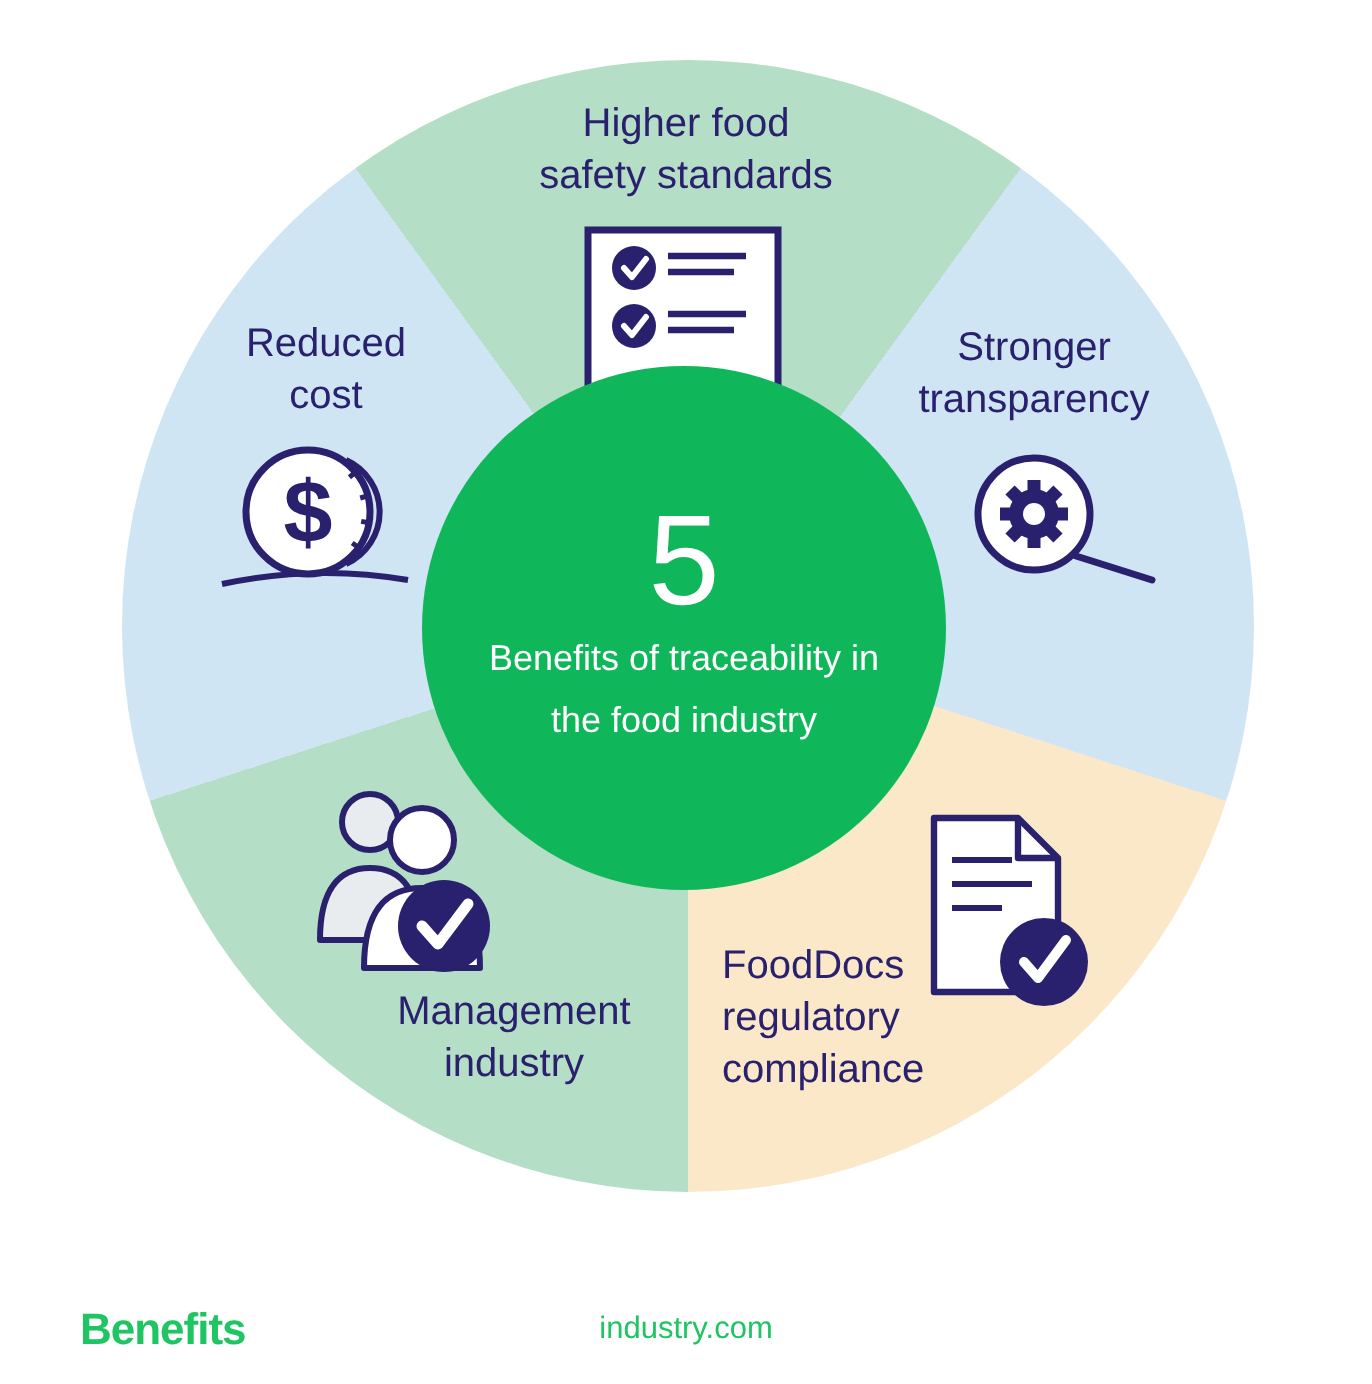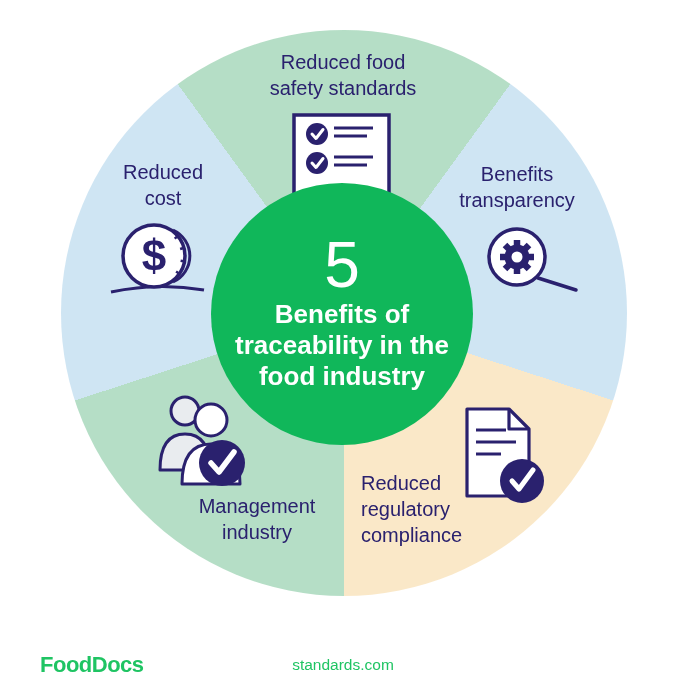--- a/index.html
+++ b/index.html
@@ -19,21 +19,21 @@
       #cfe5f3 288deg 360deg);  
   }
   
   .center-circle{
     position:absolute;left:211px;top:183px;width:262px;height:262px;
     border-radius:50%;background:#10b75a;color:#ffffff;
     display:flex;flex-direction:column;align-items:center;justify-content:center;
     text-align:center;z-index:5;
   }
   .center-number{font-size:64px;line-height:68px;font-weight:400;margin-top:-6px;}
-  .center-title{font-size:26px;line-height:31px;font-weight:700;width:224px;}
+  .center-title{font-size:18px;line-height:31px;font-weight:400;width:224px;}
   
   .seg-label{
     position:absolute;color:#2a216e;font-size:20px;line-height:26px;
     font-weight:500;text-align:center;z-index:3;
   }
   .lbl-top{left:263px;top:49px;width:160px;}
   .lbl-right{left:447px;top:161px;width:140px;}
   .lbl-left{left:108px;top:159px;width:110px;}
   .lbl-bottom-left{left:187px;top:493px;width:140px;}
   .lbl-bottom-right{left:361px;top:470px;width:125px;text-align:left;}
@@ -57,23 +57,23 @@
   .tagline{
     position:absolute;right:27px;top:16px;color:#1fc463;font-size:15.5px;
     font-weight:500;
   }
 </style>
 </head>
 <body>
 
 <div class="wheel"></div>
 
-<div class="seg-label lbl-top">Reduced food safety standards</div>
-<div class="seg-label lbl-right">Benefits transparency</div>
-<div class="seg-label lbl-bottom-right">Reduced regulatory compliance</div>
+<div class="seg-label lbl-top">Higher food safety standards</div>
+<div class="seg-label lbl-right">Stronger transparency</div>
+<div class="seg-label lbl-bottom-right">FoodDocs regulatory compliance</div>
 <div class="seg-label lbl-bottom-left">Management industry</div>
 <div class="seg-label lbl-left">Reduced cost</div>
 
 <svg class="icon ic-checklist" width="108" height="94" viewBox="0 0 108 94">
   <rect x="6" y="5" width="95" height="100" fill="#ffffff" stroke="#2a216e" stroke-width="3.5"></rect>
   <circle cx="29" cy="24" r="11" fill="#2a216e"></circle>
   <polyline points="24,24 28,28.5 35,19.5" fill="none" stroke="#ffffff" stroke-width="3" stroke-linecap="round" stroke-linejoin="round"></polyline>
   <line x1="46" y1="18" x2="85" y2="18" stroke="#2a216e" stroke-width="3.2"></line>
   <line x1="46" y1="26" x2="79" y2="26" stroke="#2a216e" stroke-width="3.2"></line>
   <circle cx="29" cy="53" r="11" fill="#2a216e"></circle>
@@ -126,15 +126,15 @@
   <circle cx="62" cy="79" r="22" fill="#2a216e"></circle>
   <polyline points="52,79 59,87 73,68" fill="none" stroke="#ffffff" stroke-width="5" stroke-linecap="round" stroke-linejoin="round"></polyline>
 </svg>
 
 <div class="center-circle">
   <div class="center-number">5</div>
   <div class="center-title">Benefits of traceability in the food industry</div>
 </div>
 
 <div class="footer">
-  <div class="logo">FoodDocs</div>
-  <div class="website">standards.com</div>
+  <div class="logo">Benefits</div>
+  <div class="website">industry.com</div>
 </div>
 
 </body></html>

